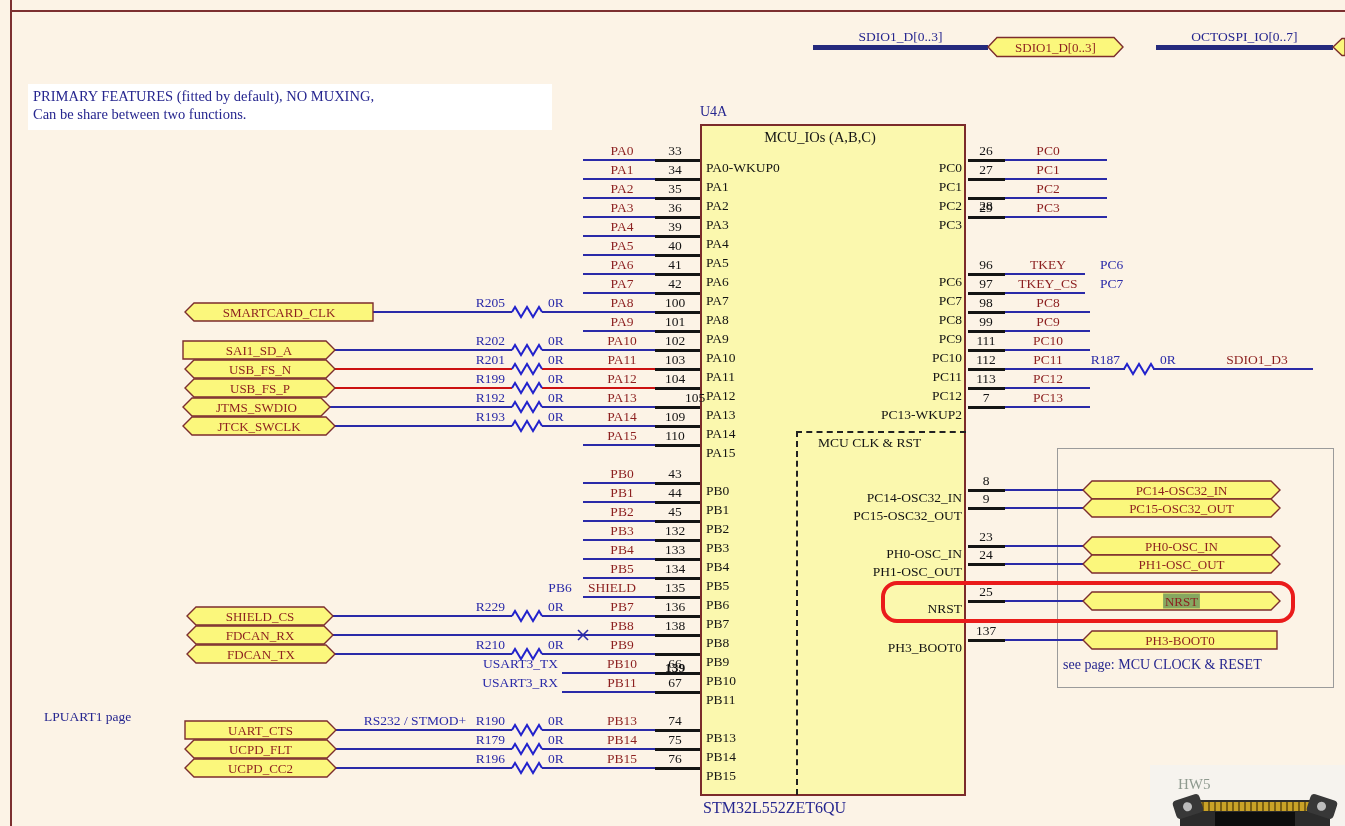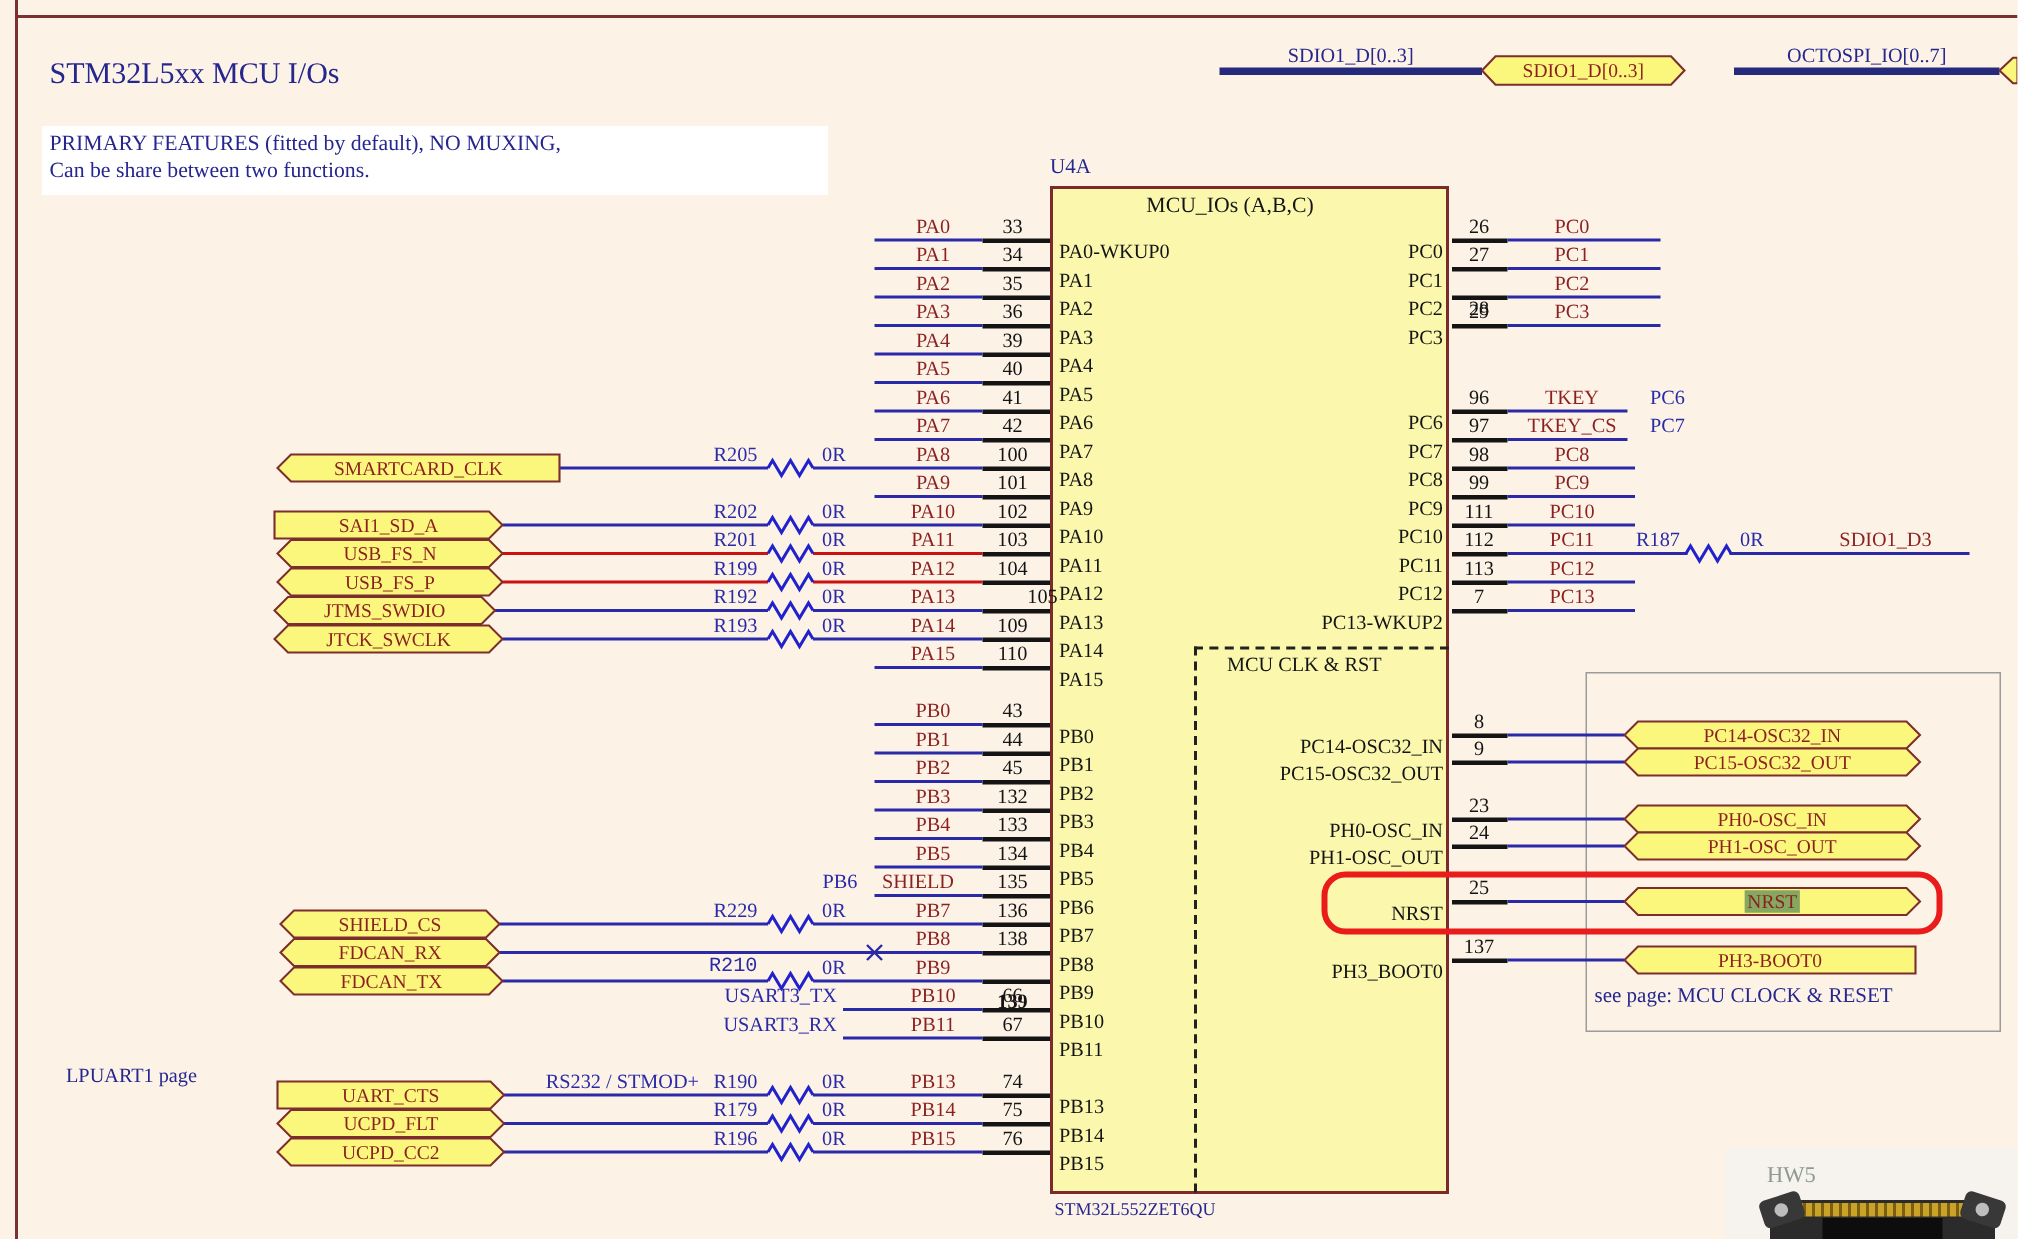--- a/index.html
+++ b/index.html
@@ -15,21 +15,21 @@
   #border-top{position:absolute;left:10px;top:10px;width:1335px;height:2px;background:var(--sborder);}
   #title{position:absolute;left:33px;top:38px;font-size:20px;color:var(--navy);z-index:3;}
   #notebox{position:absolute;left:28px;top:84px;width:524px;height:46px;background:#ffffff;z-index:0;}
   #note1,#note2{position:absolute;left:33px;font-size:14.5px;color:var(--navy);z-index:3;}
   #note1{top:88px;} #note2{top:106px;}
   #lpuart{position:absolute;left:44px;top:709px;font-size:13.5px;color:var(--navy);z-index:3;}
   #chipbox{position:absolute;left:700px;top:124px;width:266px;height:672px;
            background:var(--chipfill);border:2px solid var(--chipborder);z-index:0;box-sizing:border-box;}
   #chip-refdes{position:absolute;left:700px;top:104px;font-size:14px;color:var(--navy);z-index:3;}
   #chip-title{position:absolute;left:820px;top:129px;font-size:14.5px;color:var(--blk);transform:translateX(-50%);z-index:3;}
-  #chip-part{position:absolute;left:703px;top:799px;font-size:12px;color:var(--navy);z-index:3;}
+  #chip-part{position:absolute;left:703px;top:799px;font-size:16px;color:var(--navy);z-index:3;}
   #dash-v{position:absolute;left:796px;top:431px;height:364px;border-left:2px dashed #222;z-index:1;}
   #dash-h{position:absolute;left:796px;top:431px;width:170px;border-top:2px dashed #222;z-index:1;}
   #section-label{position:absolute;left:818px;top:435px;font-size:13.5px;color:var(--blk);z-index:3;}
   #rightbox{position:absolute;left:1057px;top:448px;width:277px;height:240px;
             border:1.5px solid var(--boxborder);z-index:0;box-sizing:border-box;}
   #seepage{position:absolute;left:1063px;top:657px;font-size:14px;color:var(--navy);z-index:3;}
   #red-annotation{position:absolute;left:881px;top:581px;width:414px;height:42px;
                   border:4px solid var(--ared);border-radius:16px;z-index:5;box-sizing:border-box;}
   #hw-label{position:absolute;left:1178px;top:776px;font-size:15px;color:var(--hwlabel);z-index:3;}
   #hw-photo{position:absolute;left:1150px;top:765px;width:195px;height:61px;background:#f6f3ee;z-index:2;}
@@ -39,21 +39,20 @@
   .hw-ear{position:absolute;top:32px;width:28px;height:19px;background:#383838;border-radius:4px;}
   .hw-ear .scr{position:absolute;left:9px;top:5px;width:9px;height:9px;border-radius:50%;background:#bdbdbd;}
   .hw-mid{position:absolute;left:65px;top:47px;width:80px;height:14px;background:#0d0d0d;}
 </style>
 </head>
 <body>
 
 <div id="sch">
   <div id="border-left"></div>
   <div id="border-top"></div>
-  <div id="title">STM32L5xx MCU I/Os</div>
   <div id="notebox"></div>
   <div id="note1">PRIMARY FEATURES (fitted by default), NO MUXING,</div>
   <div id="note2">Can be share between two functions.</div>
   <div id="lpuart">LPUART1 page</div>
 
   <div id="chipbox"></div>
   <div id="chip-refdes">U4A</div>
   <div id="chip-title">MCU_IOs (A,B,C)</div>
   <div id="chip-part">STM32L552ZET6QU</div>
   <div id="dash-v"></div>
@@ -283,21 +282,21 @@
     <div class="w" style="left: 655px; top: 633.5px; width: 45px; height: 3px; background: rgb(20, 20, 20);"></div>
     <div class="t blk c" style="left: 675px; top: 619px;">138</div>
     <div class="t dred c" style="left: 622px; top: 619px;">PB8</div>
     <div class="w" style="left: 333px; top: 634px; width: 322px; height: 2px; background: rgb(42, 42, 168);"></div>
     <div class="t blk" style="left: 706px; top: 655px;">PB9</div>
     <div class="w" style="left: 655px; top: 652.5px; width: 45px; height: 3px; background: rgb(20, 20, 20);"></div>
     <div class="t blk c" style="left: 675px; top: 661px; font-weight: bold;">139</div>
     <div class="t dred c" style="left: 622px; top: 638px;">PB9</div>
     <div class="w" style="left: 335px; top: 653px; width: 177px; height: 2px; background: rgb(42, 42, 168);"></div>
     <div class="w" style="left: 542px; top: 653px; width: 113px; height: 2px; background: rgb(42, 42, 168);"></div>
-    <div class="t blue r" style="left: 505px; top: 638px; font-family: Liberation Mono, monospace;">R210</div>
+    <div class="t blue r" style="left: 505px; top: 638px;">R210</div>
     <div class="t blue" style="left: 548px; top: 638px;">0R</div>
     <div class="t blk" style="left: 706px; top: 674px;">PB10</div>
     <div class="w" style="left: 655px; top: 671.5px; width: 45px; height: 3px; background: rgb(20, 20, 20);"></div>
     <div class="t blk c" style="left: 675px; top: 657px;">66</div>
     <div class="t dred c" style="left: 622px; top: 657px;">PB10</div>
     <div class="t blue r" style="left: 558px; top: 657px;">USART3_TX</div>
     <div class="w" style="left: 562px; top: 672px; width: 93px; height: 2px; background: rgb(42, 42, 168);"></div>
     <div class="t blk" style="left: 706px; top: 693px;">PB11</div>
     <div class="w" style="left: 655px; top: 690.5px; width: 45px; height: 3px; background: rgb(20, 20, 20);"></div>
     <div class="t blk c" style="left: 675px; top: 676px;">67</div>

